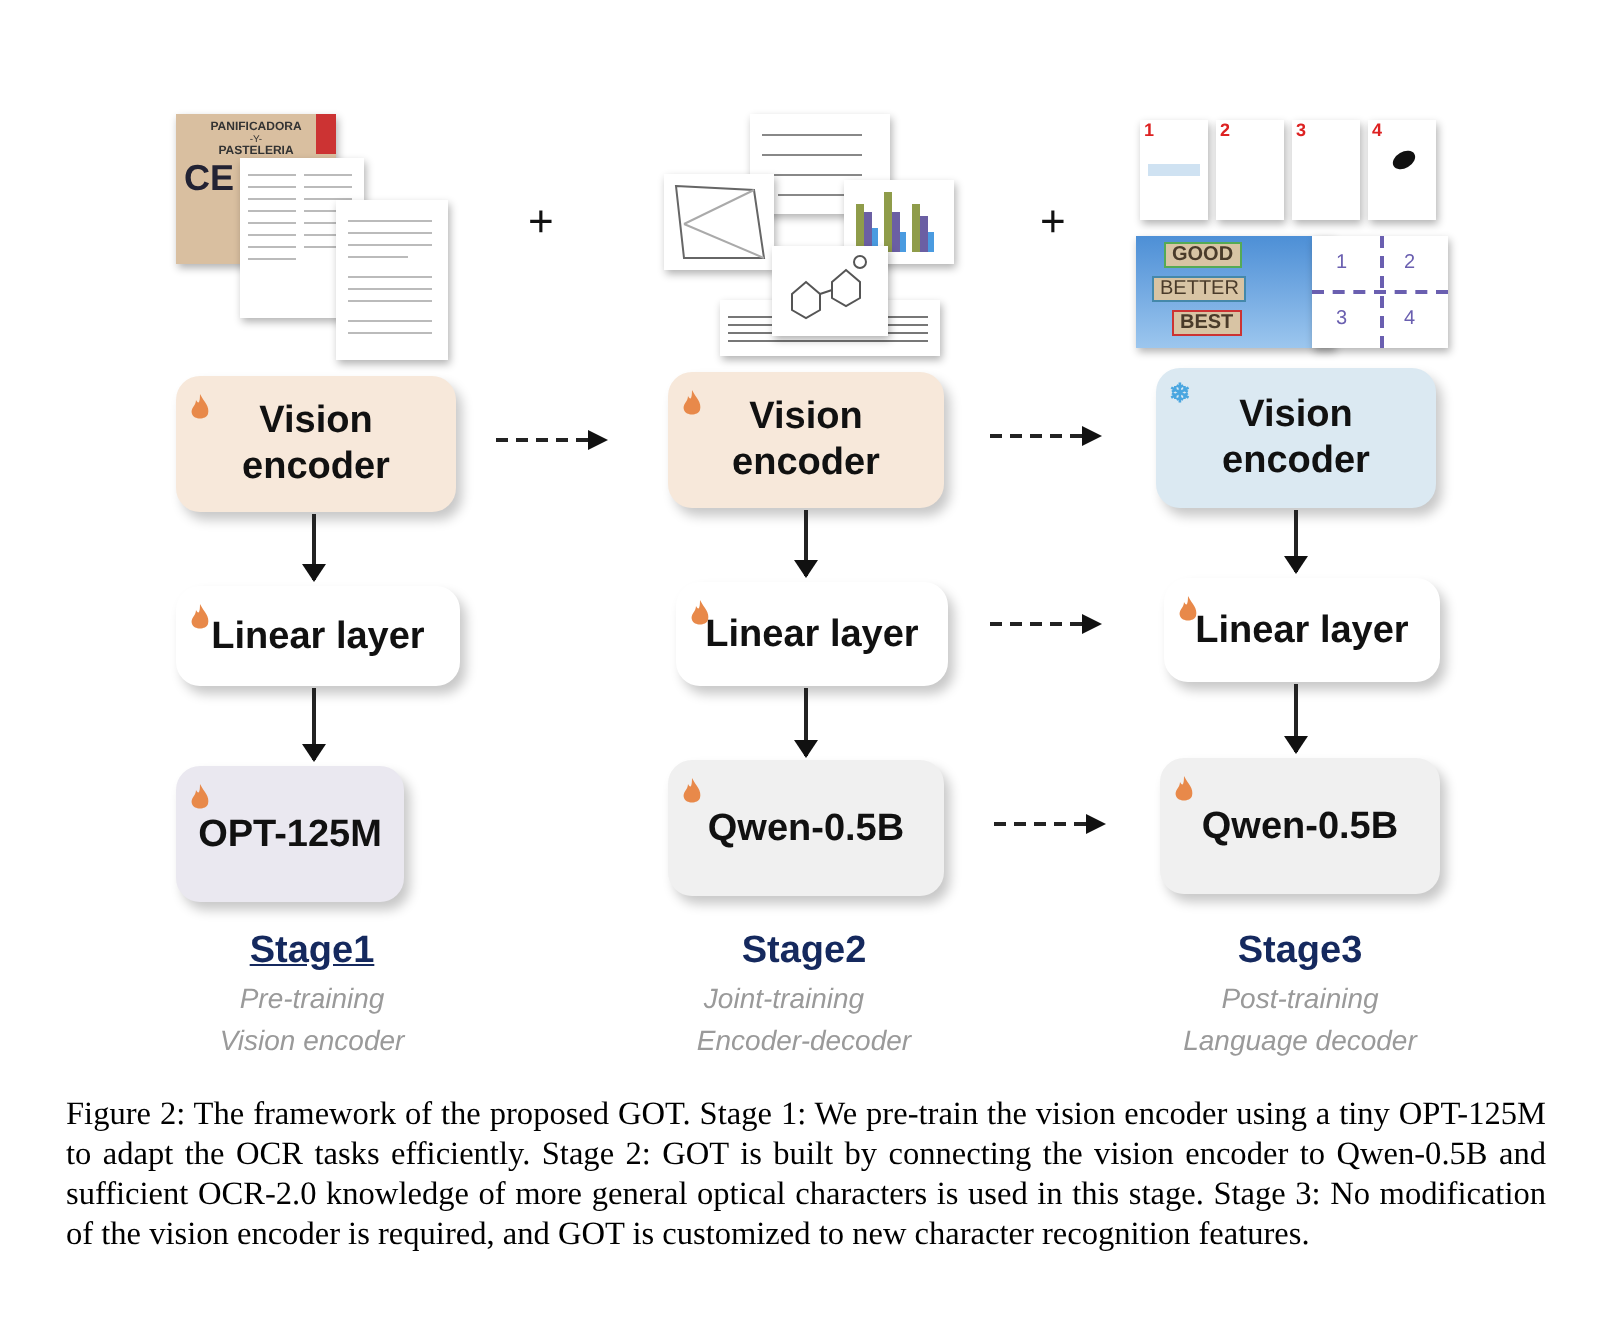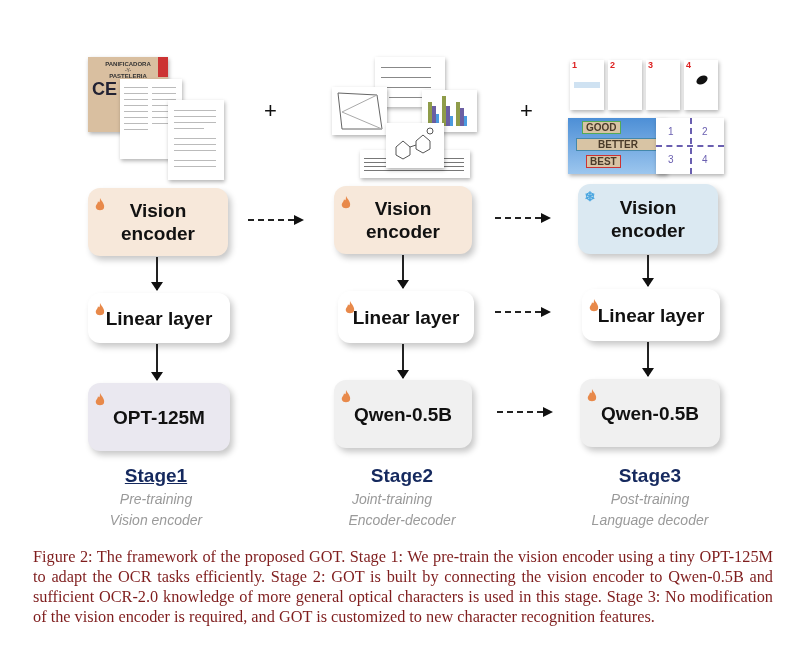--- a/index.html
+++ b/index.html
@@ -8,21 +8,21 @@
   .box{position:absolute;border-radius:12px;box-shadow:3px 4px 6px rgba(0,0,0,0.22);display:flex;align-items:center;justify-content:center;text-align:center;font-weight:bold;color:#111;font-size:19px;line-height:23px;}
   .icon{position:absolute;left:6px;top:6px;width:12px;height:14px;}
   .varrow{position:absolute;width:2px;background:#222;}
   .varrow::after{content:"";position:absolute;left:-5px;bottom:-1px;border-left:6px solid transparent;border-right:6px solid transparent;border-top:9px solid #111;}
   .harrow{position:absolute;height:14px;width:56px;}
   .harrow .dash{position:absolute;top:6px;left:0;width:46px;border-top:2px dashed #222;}
   .harrow .head{position:absolute;right:0;top:2px;border-top:5px solid transparent;border-bottom:5px solid transparent;border-left:10px solid #111;}
   .plus{position:absolute;font-size:22px;color:#111;}
   .stage{position:absolute;width:180px;text-align:center;font-weight:bold;color:#15295e;font-size:19px;}
   .sub{position:absolute;width:200px;text-align:center;font-style:italic;color:#9a9a9a;font-size:14px;line-height:22px;}
-  .caption{position:absolute;left:33px;top:547px;width:740px;font-family:"Liberation Serif",serif;font-size:16.3px;line-height:20px;color:#7f1d1d;text-align:justify;}
+  .caption{position:absolute;left:33px;top:547px;width:740px;font-family:"Liberation Serif",serif;font-size:16.3px;line-height:20px;color:#000000;text-align:justify;}
   .thumb{position:absolute;background:#fff;box-shadow:1px 2px 4px rgba(0,0,0,0.3);}
   .line{position:absolute;height:1px;background:#bbb;}
 </style>
 </head>
 <body>
 
 <div class="abs" style="left:88px;top:55px;width:160px;height:125px;">
   <div class="thumb" style="left:0;top:2px;width:80px;height:75px;background:#d9bfa0;">
     <div style="font-size:6px;text-align:center;color:#333;font-weight:bold;margin-top:4px;">PANIFICADORA</div>
     <div style="font-size:5px;text-align:center;color:#333;">-Y-</div>
@@ -117,21 +117,21 @@
     </div>
   <div class="thumb" style="left:78px;top:2px;width:34px;height:50px;">
       <span style="color:#d22;font-size:9px;font-weight:bold;position:absolute;left:2px;top:0;">3</span>
     </div>
   <div class="thumb" style="left:116px;top:2px;width:34px;height:50px;">
       <span style="color:#d22;font-size:9px;font-weight:bold;position:absolute;left:2px;top:0;">4</span>
       <div style="position:absolute;left:12px;top:16px;width:12px;height:8px;background:#111;border-radius:50%;transform:rotate(-30deg);"></div>
     </div>
   <div class="thumb" style="left:0;top:60px;width:99px;height:56px;background:linear-gradient(#4d8fd6,#9cc6ee);">
     <div style="position:absolute;left:14px;top:3px;font-size:10px;font-weight:bold;color:#4a3b2a;background:#d8c4a4;border:1px solid #5a5;padding:0 3px;">GOOD</div>
-    <div style="position:absolute;left:8px;top:20px;font-size:10px;font-weight:bold;color:#4a3b2a;background:#d8c4a4;border:1px solid #48a;padding:0 21px;">BETTER</div>
+    <div style="position:absolute;left:8px;top:20px;font-size:10px;font-weight:normal;color:#4a3b2a;background:#d8c4a4;border:1px solid #48a;padding:0 3px;">BETTER</div>
     <div style="position:absolute;left:18px;top:37px;font-size:10px;font-weight:bold;color:#4a3b2a;background:#d8c4a4;border:1px solid #c33;padding:0 3px;">BEST</div>
   </div>
   <div class="thumb" style="left:88px;top:60px;width:68px;height:56px;">
     <div style="position:absolute;left:34px;top:0;height:56px;border-left:2px dashed #6a5fb0;"></div>
     <div style="position:absolute;top:27px;left:0;width:68px;border-top:2px dashed #6a5fb0;"></div>
     <span style="position:absolute;left:12px;top:8px;font-size:10px;color:#6a5fb0;">1</span>
     <span style="position:absolute;left:46px;top:8px;font-size:10px;color:#6a5fb0;">2</span>
     <span style="position:absolute;left:12px;top:36px;font-size:10px;color:#6a5fb0;">3</span>
     <span style="position:absolute;left:46px;top:36px;font-size:10px;color:#6a5fb0;">4</span>
   </div>
@@ -147,21 +147,21 @@
     </div>
 </div>
 <div class="varrow" style="left:156px;top:257px;height:33px;"></div>
 <div class="box" style="left:88px;top:293px;width:142px;height:50px;background:#fff;">
   <span class="icon"><svg width="12" height="14">
         <path d="M6 0 C8 4 11 6 10 10 C9 13 3 13 2 10 C1 7 4 6 4 3 C5 5 6 5 6 0Z" fill="#e8894a"></path>
       </svg></span>
   <span>Linear layer</span>
 </div>
 <div class="varrow" style="left:156px;top:344px;height:36px;"></div>
-<div class="box" style="left:88px;top:383px;width:142px;height:68px;background:#eae8f0;">
+<div class="box" style="left:88px;top:383px;width:114px;height:68px;background:#eae8f0;">
   <span class="icon"><svg width="12" height="14">
         <path d="M6 0 C8 4 11 6 10 10 C9 13 3 13 2 10 C1 7 4 6 4 3 C5 5 6 5 6 0Z" fill="#e8894a"></path>
       </svg></span>
   <span>OPT-125M</span>
 </div>
 <div class="stage" style="left:66px;top:465px;text-decoration:underline;">Stage1</div>
 <div class="sub" style="left:56px;top:488px;">Pre-training</div>
 <div class="sub" style="left:56px;top:509px;">Vision encoder</div>
 
 <div class="harrow" style="left:248px;top:213px;">

